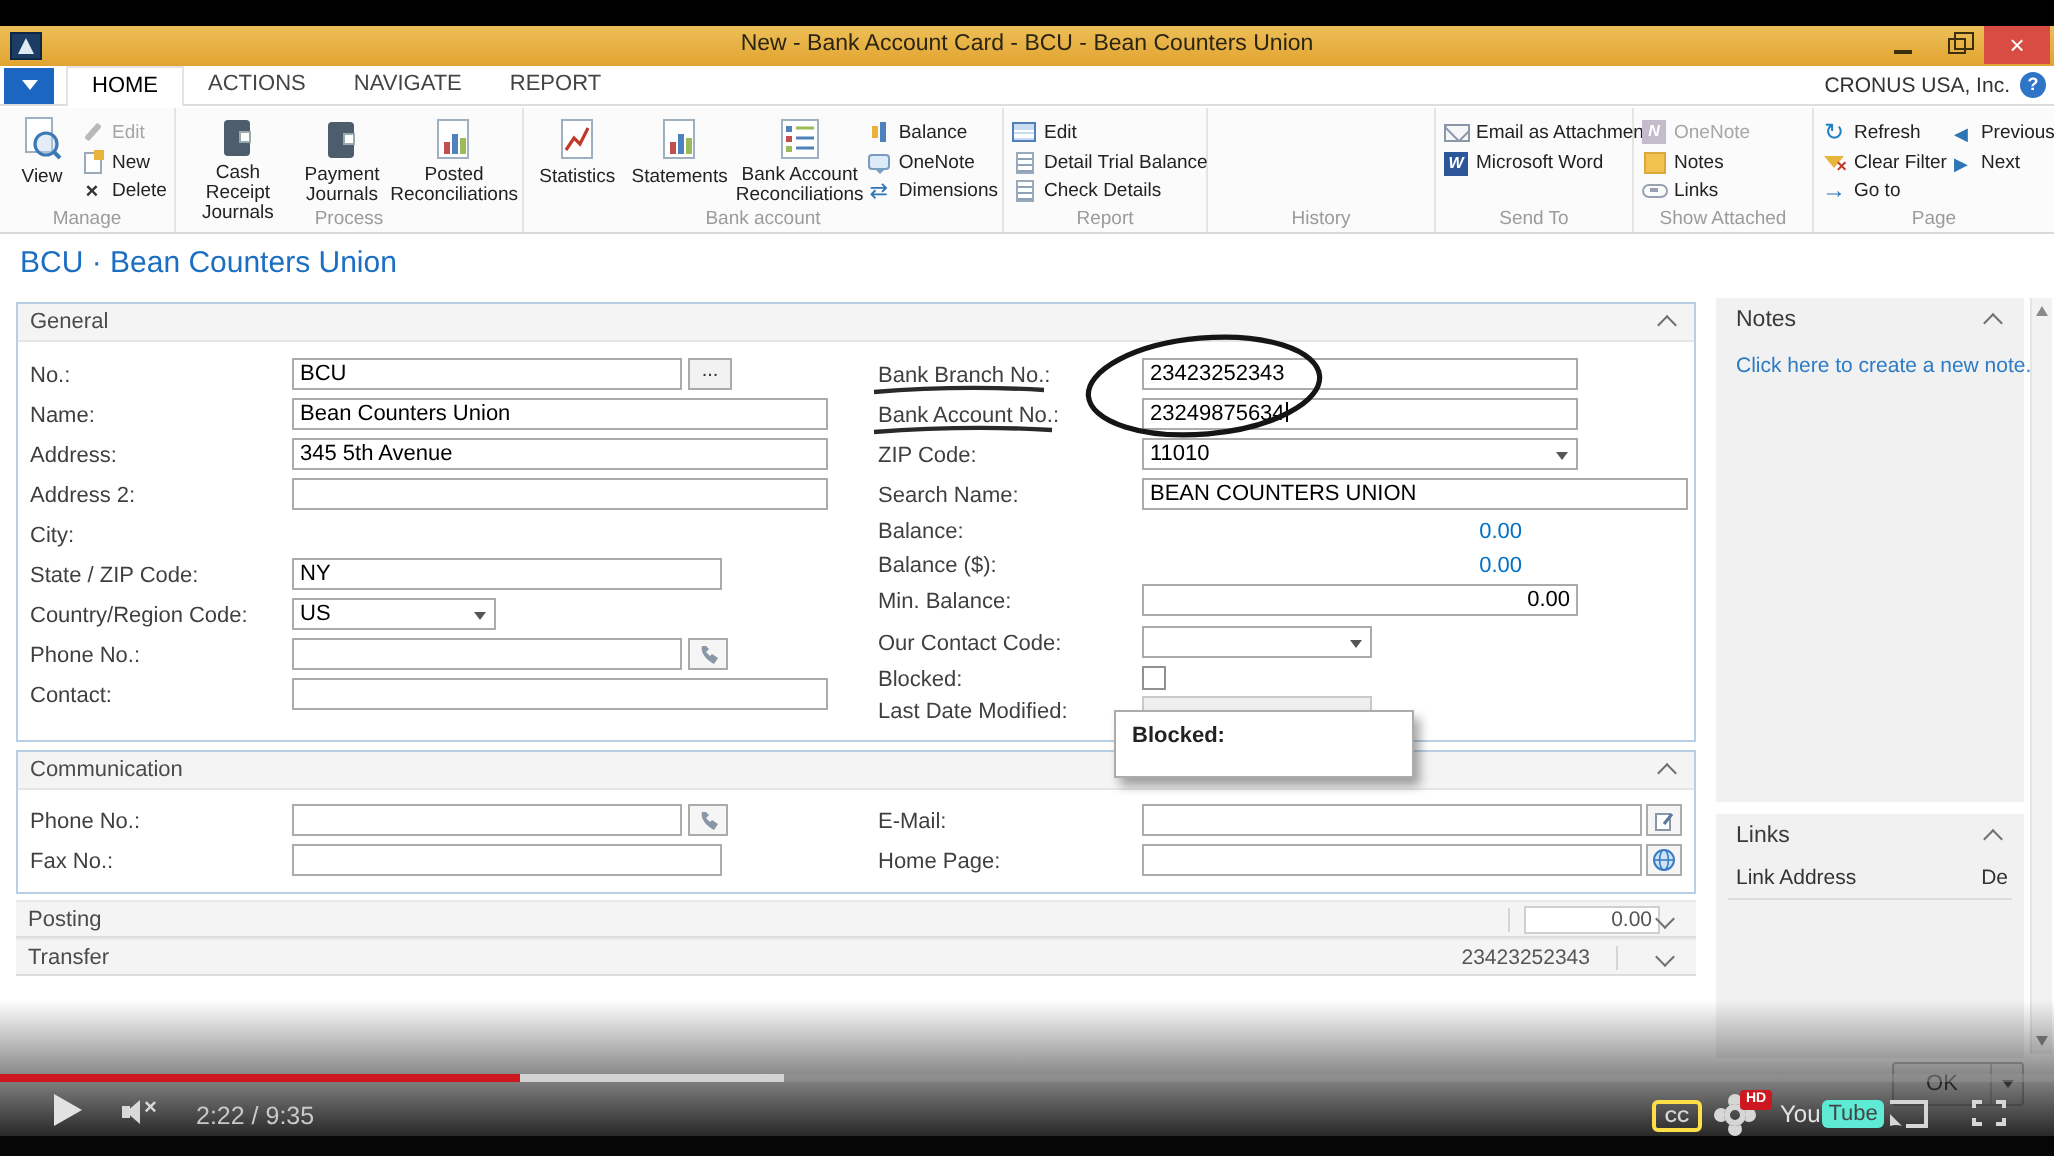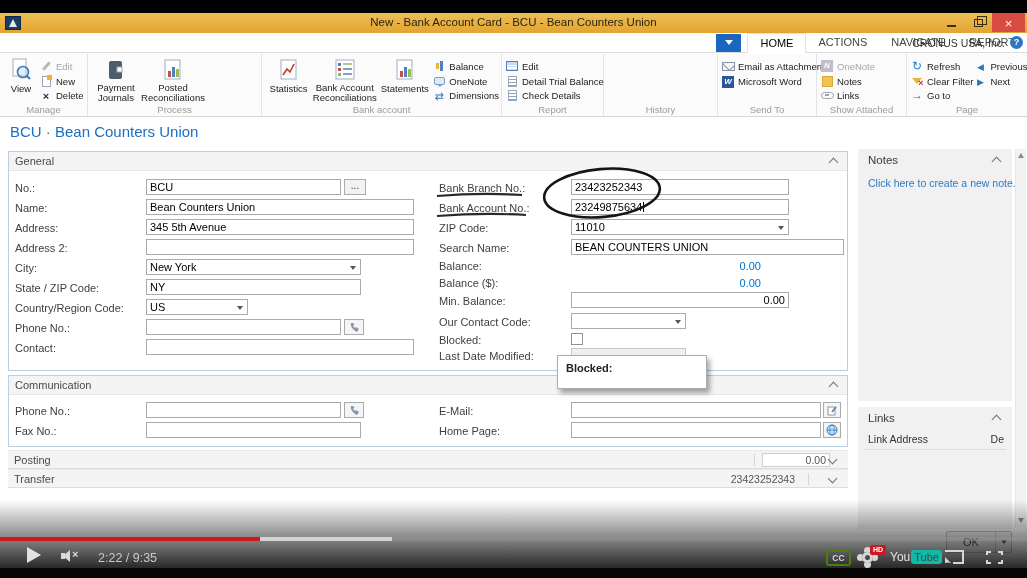--- a/index.html
+++ b/index.html
@@ -16,21 +16,21 @@
   .appicon i { position:absolute; left:3px; bottom:2px; width:0; height:0;
                border-left:4px solid transparent; border-right:4px solid transparent; border-bottom:8px solid #dfe9f4; }
   .wctrl { position:absolute; right:2px; top:0; height:19px; display:flex; }
   .wbtn { width:27px; height:19px; display:flex; align-items:center; justify-content:center; }
   .wbtn.close { background:#d94c41; width:33px; }
   .glyph-min { width:9px; height:2px; background:#3c2f10; margin-top:6px; }
   .glyph-rest { width:9px; height:8px; border:1.5px solid #3c2f10; position:relative; background:transparent; }
   .glyph-rest:before { content:""; position:absolute; left:2px; top:-4px; width:8px; height:7px; border:1.5px solid #3c2f10; }
   .glyph-x:before { content:"×"; color:#fff; font-size:13px; line-height:13px; }
 
-  .tabrow { position:absolute; left:0; top:20px; width:100%; height:20px; background:#fff; border-bottom:1px solid #dcdcdc; display:flex; align-items:center;justify-content:flex-end; }
+  .tabrow { position:absolute; left:0; top:20px; width:100%; height:20px; background:#fff; border-bottom:1px solid #dcdcdc; display:flex; align-items:center; }
   .menu-btn { width:25px; height:18px; background:#1a66c0; margin:0 6px 0 2px; display:flex; align-items:center; justify-content:center; }
   .menu-btn i { width:0; height:0; border-left:4px solid transparent; border-right:4px solid transparent; border-top:5px solid #fff; }
   .tab { padding:0 12px; font-size:11px; color:#444; line-height:19px; }
   .tab.active { color:#000; background:#fff; border:1px solid #e3e3e3; border-bottom:none; }
   .company { position:absolute; right:22px; top:4px; font-size:10.5px; color:#333; }
   .helpicon { position:absolute; right:4px; top:3px; width:13px; height:13px; border-radius:50%; background:#2e75c8; color:#fff; font-size:9px; font-weight:bold; text-align:center; line-height:13px; }
 
   
   .ribbon { position:absolute; left:0; top:41px; width:100%; height:63px; background:#fbfbfb; border-bottom:1px solid #d9d9d9; display:flex; }
   .rgroup { position:relative; height:100%; border-right:1px solid #e4e4e4; display:flex; padding:2px 2px 13px 3px; }
@@ -125,27 +125,27 @@
   .vprog { position:absolute; left:0; top:537px; width:100%; height:4px; background:rgba(150,150,150,.45); z-index:11; }
   .vpl { position:absolute; left:0; top:0; height:4px; background:#cc181e; }
   .vbuf { position:absolute; top:0; height:4px; background:rgba(235,235,235,.75); }
   .vplay { position:absolute; left:27px; top:547px; width:0; height:0; z-index:11;
            border-top:8px solid transparent; border-bottom:8px solid transparent; border-left:14px solid #e2e2e2; }
   .vvol { position:absolute; left:61px; top:550px; z-index:11; width:24px; height:12px; }
   .vvol .sb { position:absolute; left:0; top:3px; width:4px; height:6px; background:#d9d9d9; }
   .vvol .st { position:absolute; left:2px; top:0; width:0; height:0; border-top:6px solid transparent; border-bottom:6px solid transparent; border-right:7px solid #d9d9d9; }
   .vvol .sx { position:absolute; left:11px; top:-2px; color:#d9d9d9; font-size:11px; font-weight:bold; }
   .vtime { position:absolute; left:98px; top:551px; font-size:12.5px; color:#c9c9c9; z-index:11; }
-  .vcc { position:absolute; left:826px; top:550px; width:25px; height:16px; border:2px solid #4d7c0f; border-radius:3px; font-size:8.5px; font-weight:bold; color:#d6d6d6; text-align:center; line-height:12px; z-index:11; }
+  .vcc { position:absolute; left:826px; top:550px; width:25px; height:16px; border:2px solid #fde047; border-radius:3px; font-size:8.5px; font-weight:bold; color:#d6d6d6; text-align:center; line-height:12px; z-index:11; }
   .vgear { position:absolute; left:862px; top:552px; width:11px; height:11px; border:3px solid #d6d6d6; border-radius:50%; z-index:11;
            box-shadow:0 -7px 0 -2px #d6d6d6, 0 7px 0 -2px #d6d6d6, -7px 0 0 -2px #d6d6d6, 7px 0 0 -2px #d6d6d6; }
   .vhd { position:absolute; left:870px; top:545px; width:16px; height:10px; background:#cc181e; border-radius:2px; color:#fff; font-size:7px; font-weight:bold; text-align:center; line-height:10px; z-index:11; }
   .vyt { position:absolute; left:890px; top:550px; z-index:11; display:flex; }
   .vyt .you { color:#e3e3e3; font-size:12px; }
-  .vyt .tube { background:#14b8a6; color:#444; font-size:11px; border-radius:3px; padding:0 3px; margin-left:1px; line-height:14px; }
+  .vyt .tube { background:#5eead4; color:#444; font-size:11px; border-radius:3px; padding:0 3px; margin-left:1px; line-height:14px; }
   .vcast, .vfs { position:absolute; z-index:11; }
   .vcast { left:943px; top:549px; } .vfs { left:986px; top:550px; }
 </style>
 </head>
 <body>
 
 <div class="navwin">
 
   <div class="titlebar">
     <div class="appicon">
@@ -205,20 +205,29 @@
           </div>
         <div class="smbtn">
             <span class="ic si-x">×</span>
             <span>Delete</span>
           </div>
       </div>
       <div class="glabel">Manage</div>
     </div>
 
     <div class="rgroup" style="width:174px">
+      <div class="bigbtn" style="width:58px">
+        <span class="ic">
+            <svg width="18" height="22">
+              <rect x="2" y="2" width="13" height="18" rx="2" fill="#4d5d6d"></rect>
+              <rect x="10" y="8" width="5" height="5" fill="#fff" stroke="#9aa"></rect>
+            </svg>
+          </span>
+        <span>Cash Receipt Journals</span>
+      </div>
       <div class="bigbtn" style="width:50px">
         <span class="ic">
             <svg width="18" height="22">
               <rect x="2" y="2" width="13" height="18" rx="2" fill="#4d5d6d"></rect>
               <rect x="10" y="8" width="5" height="5" fill="#fff" stroke="#9aa"></rect>
             </svg>
           </span>
         <span>Payment Journals</span>
       </div>
       <div class="bigbtn" style="width:64px">
@@ -237,46 +246,46 @@
 
     <div class="rgroup" style="width:240px">
       <div class="bigbtn" style="width:48px">
         <span class="ic">
             <svg width="20" height="22">
               <rect x="2" y="1" width="15" height="19" fill="#fff" stroke="#9fb0c1"></rect>
               <polyline points="4,16 8,10 11,13 15,5" fill="none" stroke="#c0392b" stroke-width="1.6"></polyline>
             </svg>
           </span>
         <span>Statistics</span>
+      </div>
+      <div class="bigbtn" style="width:56px">
+        <span class="ic">
+            <svg width="20" height="22">
+              <rect x="2" y="1" width="15" height="19" fill="#fff" stroke="#9fb0c1"></rect>
+              <rect x="5" y="12" width="3" height="6" fill="#c0504d"></rect>
+              <rect x="9" y="8" width="3" height="10" fill="#4f81bd"></rect>
+              <rect x="13" y="10" width="3" height="8" fill="#9bbb59"></rect>
+            </svg>
+          </span>
+        <span>Statements</span>
       </div>
       <div class="bigbtn" style="width:66px">
         <span class="ic">
             <svg width="22" height="22">
               <rect x="2" y="1" width="18" height="19" fill="#fff" stroke="#9fb0c1"></rect>
               <rect x="4" y="4" width="3" height="3" fill="#4f81bd"></rect>
               <line x1="9" y1="5" x2="18" y2="5" stroke="#9bbb59" stroke-width="1.5"></line>
               <rect x="4" y="9" width="3" height="3" fill="#c0504d"></rect>
               <line x1="9" y1="10" x2="18" y2="10" stroke="#4f81bd" stroke-width="1.5"></line>
               <rect x="4" y="14" width="3" height="3" fill="#9bbb59"></rect>
               <line x1="9" y1="15" x2="18" y2="15" stroke="#4f81bd" stroke-width="1.5"></line>
             </svg>
           </span>
         <span>Bank Account Reconciliations</span>
       </div>
-      <div class="bigbtn" style="width:56px">
-        <span class="ic">
-            <svg width="20" height="22">
-              <rect x="2" y="1" width="15" height="19" fill="#fff" stroke="#9fb0c1"></rect>
-              <rect x="5" y="12" width="3" height="6" fill="#c0504d"></rect>
-              <rect x="9" y="8" width="3" height="10" fill="#4f81bd"></rect>
-              <rect x="13" y="10" width="3" height="8" fill="#9bbb59"></rect>
-            </svg>
-          </span>
-        <span>Statements</span>
-      </div>
       <div class="smcol">
         <div class="smbtn">
             <span class="ic si-bars">
               <i class="a"></i>
               <i class="b"></i>
             </span>
             <span>Balance</span>
           </div>
         <div class="smbtn">
             <span class="ic">
@@ -406,21 +415,20 @@
       <div class="flabel" style="left:6px; top:50px">Name:</div>
       <div class="tb" style="left:137px; top:47px; width:268px">Bean Counters Union</div>
 
       <div class="flabel" style="left:6px; top:70px">Address:</div>
       <div class="tb" style="left:137px; top:67px; width:268px">345 5th Avenue</div>
 
       <div class="flabel" style="left:6px; top:90px">Address 2:</div>
       <div class="tb" style="left:137px; top:87px; width:268px"></div>
 
       <div class="flabel" style="left:6px; top:110px">City:</div>
-      <div class="tb" style="left:137px; top:107px; width:215px"><span>New York</span><span class="dd"></span></div>
 
       <div class="flabel" style="left:6px; top:130px">State / ZIP Code:</div>
       <div class="tb" style="left:137px; top:127px; width:215px">NY</div>
 
       <div class="flabel" style="left:6px; top:150px">Country/Region Code:</div>
       <div class="tb" style="left:137px; top:147px; width:102px"><span>US</span><span class="dd"></span></div>
 
       <div class="flabel" style="left:6px; top:170px">Phone No.:</div>
       <div class="tb" style="left:137px; top:167px; width:195px"></div>
       <div class="fbtn" style="left:335px; top:167px; width:20px">

